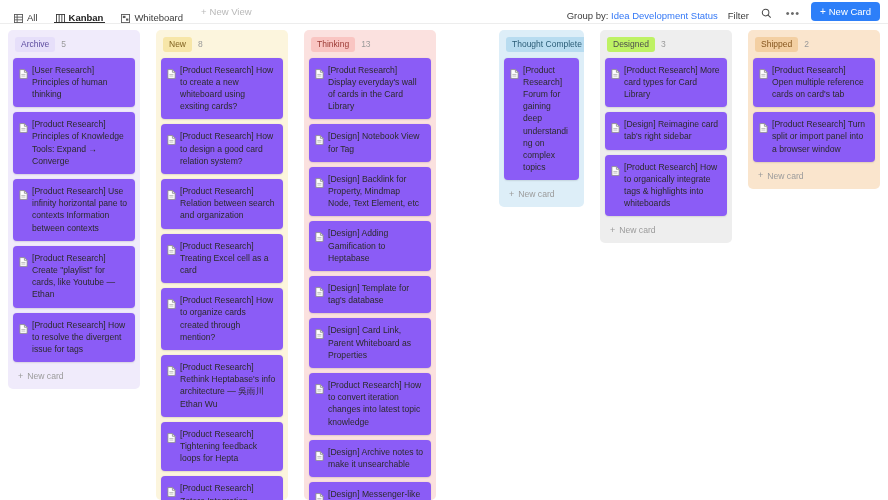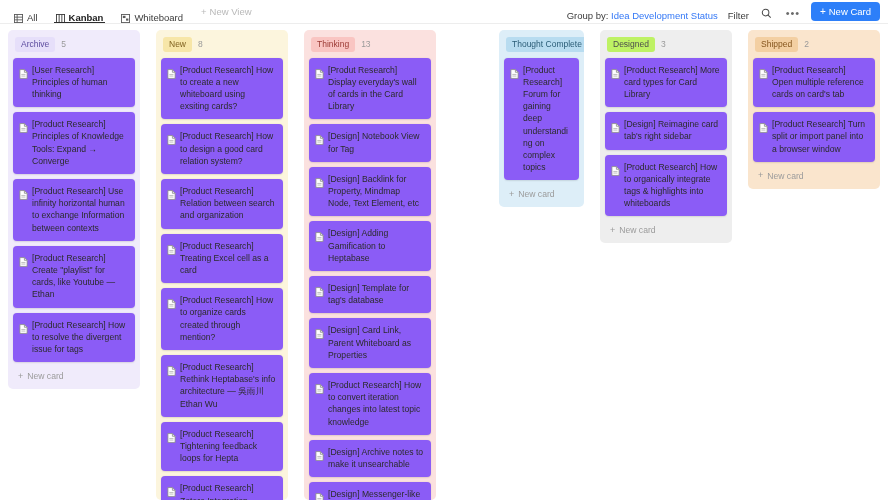--- a/index.html
+++ b/index.html
@@ -203,21 +203,21 @@
             </svg></span>
           <span class="txt">[Product Research] Principles of Knowledge Tools: Expand → Converge</span>
         </div>
         <div class="card">
           <span class="doc"><svg width="9" height="10" viewBox="0 0 10 11">
               <path d="M1 0.6h5l3 3v6.8H1z" fill="#fff" stroke="#8a8a8a" stroke-width="0.9"></path>
               <path d="M6 0.6v3h3" fill="none" stroke="#8a8a8a" stroke-width="0.9"></path>
               <line x1="2.6" y1="6" x2="7.2" y2="6" stroke="#9a9a9a" stroke-width="0.7"></line>
               <line x1="2.6" y1="7.8" x2="7.2" y2="7.8" stroke="#9a9a9a" stroke-width="0.7"></line>
             </svg></span>
-          <span class="txt">[Product Research] Use infinity horizontal human to exchange Information between contexts</span>
+          <span class="txt">[Product Research] Use infinity horizontal pane to contexts Information between contexts</span>
         </div>
         <div class="card">
           <span class="doc"><svg width="9" height="10" viewBox="0 0 10 11">
               <path d="M1 0.6h5l3 3v6.8H1z" fill="#fff" stroke="#8a8a8a" stroke-width="0.9"></path>
               <path d="M6 0.6v3h3" fill="none" stroke="#8a8a8a" stroke-width="0.9"></path>
               <line x1="2.6" y1="6" x2="7.2" y2="6" stroke="#9a9a9a" stroke-width="0.7"></line>
               <line x1="2.6" y1="7.8" x2="7.2" y2="7.8" stroke="#9a9a9a" stroke-width="0.7"></line>
             </svg></span>
           <span class="txt">[Product Research] Create "playlist" for cards, like Youtube — Ethan</span>
         </div>

